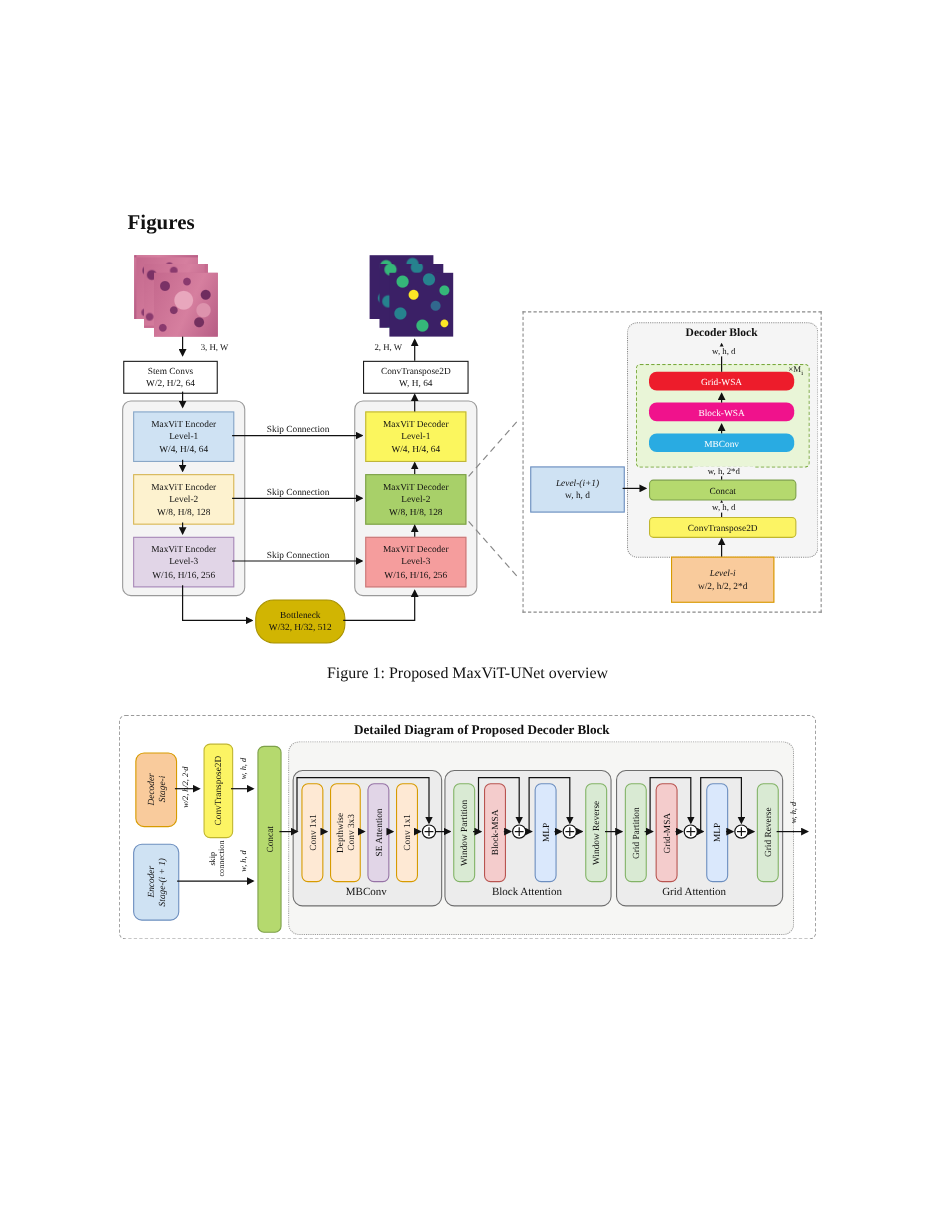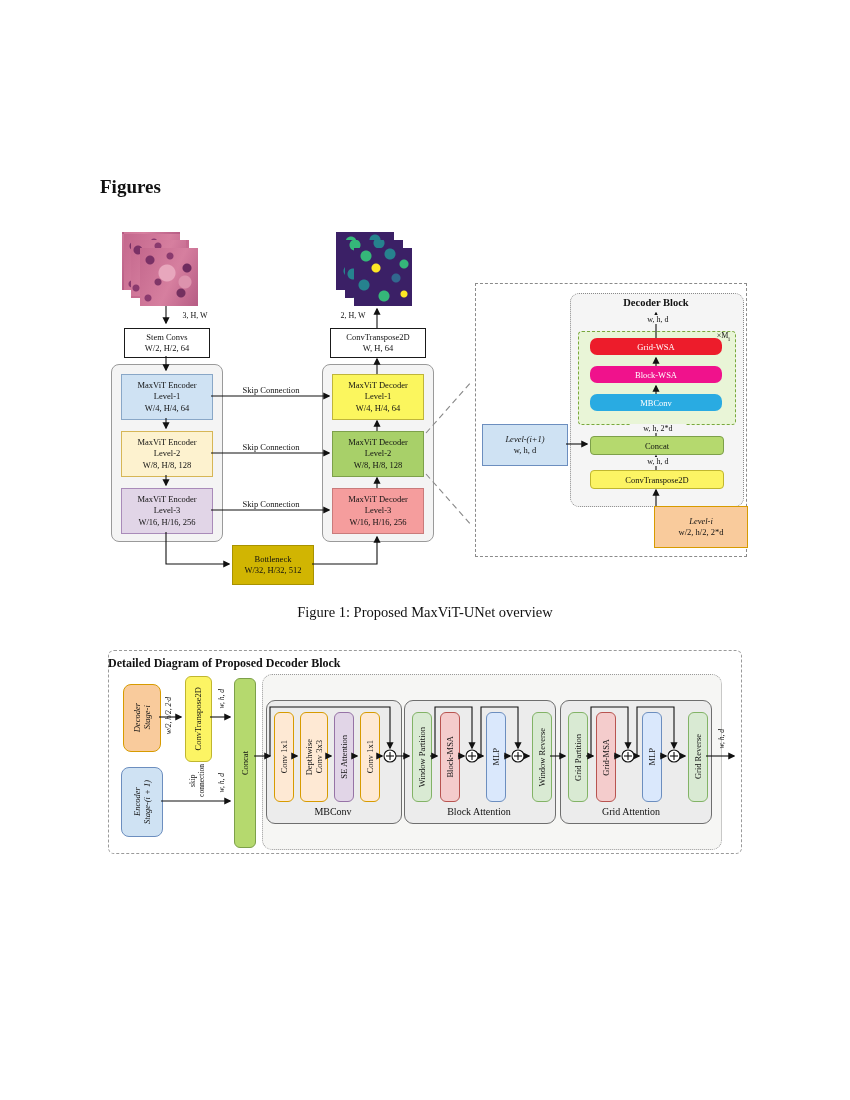--- a/index.html
+++ b/index.html
@@ -1,21 +1,21 @@
 <!DOCTYPE html>
 <html><head>
 <meta charset="utf-8">
 <style>
   html,body{margin:0;padding:0;background:#fff;}
   .page{position:relative;width:850px;height:1100px;background:#fff;overflow:hidden;
         font-family:"Liberation Serif",serif;color:#111;}
   .abs{position:absolute;}
   .ref{position:absolute;left:100px;top:96px;width:652px;font-size:15.5px;line-height:1.5;
        text-align:justify;margin:0;}
-  .fighead{position:absolute;left:100px;top:176px;font-size:19px;font-weight:bold;margin:0;}
+  .fighead{position:absolute;left:100px;top:176px;font-size:19px;font-weight:bold;margin:16px;}
   .caption{position:absolute;left:0;width:850px;text-align:center;font-size:14.5px;}
   
   .dtxt{font-size:8.5px;line-height:1.25;text-align:center;}
   .it{font-style:italic;}
   .b{font-weight:bold;font-family:Liberation Serif, serif;}
   
   .gpanel{position:absolute;background:#f4f4f4;border:1px solid #9a9a9a;border-radius:8px;z-index:1;}
   .node{position:absolute;z-index:2;display:flex;flex-direction:column;align-items:center;
         justify-content:center;font-size:8.5px;line-height:1.3;text-align:center;}
   .wbox{background:#fff;border:1.3px solid #1a1a1a;}
@@ -96,21 +96,21 @@
   <div class="histo" style="left:122px;top:232px;background-position:2px 2px;"></div>
   <div class="histo" style="left:131px;top:240px;background-position:-3px -2px;"></div>
   <div class="histo" style="left:140px;top:248px;"></div>
   <div class="abs dtxt" style="left:172px;top:311px;width:46px;font-size:8px;">3, H, W</div>
 
   <div class="mask" style="left:336px;top:232px;background-position:3px 2px;"></div>
   <div class="mask" style="left:345px;top:240px;background-position:-2px -3px;"></div>
   <div class="mask" style="left:354px;top:248px;"></div>
   <div class="abs dtxt" style="left:332px;top:311px;width:42px;font-size:8px;">2, H, W</div>
 
-  <div class="node wbox" style="left:124px;top:328px;width:84px;height:28px;">
+  <div class="node wbox" style="left:112px;top:328px;width:84px;height:28px;">
     <span>Stem Convs</span>
     <span>W/2, H/2, 64</span>
   </div>
 
   <div class="node wbox" style="left:330px;top:328px;width:94px;height:28px;">
     <span>ConvTranspose2D</span>
     <span>W, H, 64</span>
   </div>
 
   <div class="gpanel" style="left:111px;top:364px;width:110px;height:176px;"></div>
@@ -144,21 +144,21 @@
   <div class="node decL3" style="left:332px;top:488px;width:90px;height:44px;">
     <span>MaxViT Decoder</span>
     <span>Level-3</span>
     <span>W/16, H/16, 256</span>
   </div>
 
   <div class="abs dtxt" style="left:226px;top:385px;width:90px;">Skip Connection</div>
   <div class="abs dtxt" style="left:226px;top:442px;width:90px;">Skip Connection</div>
   <div class="abs dtxt" style="left:226px;top:499px;width:90px;">Skip Connection</div>
 
-  <div class="node btl" style="left:232px;top:545px;width:80px;height:38px;">
+  <div class="node btl" style="left:232px;top:545px;width:80px;height:38px;border-radius:17px;">
     <span>Bottleneck</span>
     <span>W/32, H/32, 512</span>
   </div>
 
   <div class="dashedOuter" style="left:475px;top:283px;width:270px;height:272px;"></div>
   <div class="dottedPanel" style="left:570px;top:293px;width:172px;height:212px;"></div>
   <div class="abs dtxt b" style="left:570px;top:296px;width:172px;font-size:10.5px;z-index:3;">Decoder Block</div>
   <div class="dimlabel" style="left:636px;top:315px;width:40px;">w, h, d</div>
 
   <div class="greenDash" style="left:578px;top:331px;width:156px;height:92px;"></div>
@@ -171,29 +171,29 @@
 
   <div class="dimlabel" style="left:630px;top:424px;width:52px;">w, h, 2*d</div>
   <div class="bar barConcat" style="left:590px;top:436px;width:132px;height:17px;">Concat</div>
   <div class="dimlabel" style="left:636px;top:457px;width:40px;">w, h, d</div>
   <div class="bar barCT" style="left:590px;top:470px;width:132px;height:17px;">ConvTranspose2D</div>
 
   <div class="node lvlBlue" style="left:482px;top:424px;width:84px;height:40px;z-index:2;">
     <span class="it">Level-(i+1)</span>
     <span>w, h, d</span>
   </div>
-  <div class="node lvlOrange" style="left:610px;top:506px;width:92px;height:40px;z-index:2;margin-left:44px;">
+  <div class="node lvlOrange" style="left:610px;top:506px;width:92px;height:40px;z-index:2;">
     <span class="it">Level-i</span>
     <span>w/2, h/2, 2*d</span>
   </div>
 
   <div class="caption" style="top:604px;">Figure 1: Proposed MaxViT-UNet overview</div>
 
   <div class="fig2box" style="left:108px;top:650px;width:632px;height:202px;"></div>
-  <div class="abs b" style="left:108px;top:656px;width:660px;font-size:12px;text-align:left;z-index:2;">Detailed Diagram of Proposed Decoder Block</div>
+  <div class="abs b" style="left:108px;top:656px;width:660px;font-size:12px;text-align:center;z-index:2;">Detailed Diagram of Proposed Decoder Block</div>
 
   <div class="abs orangeR" style="left:123px;top:684px;width:36px;height:66px;z-index:2;display:flex;align-items:center;justify-content:center;">
     <div class="vtxt it" style="font-size:8.5px;">
       <div>Decoder</div>
       <div>Stage-i</div>
     </div>
   </div>
   <div class="vlabel" style="left:161px;top:686px;width:14px;height:60px;">
     <span class="vtxt it" style="font-size:7.5px;">w/2, h/2, 2·d</span>
   </div>

